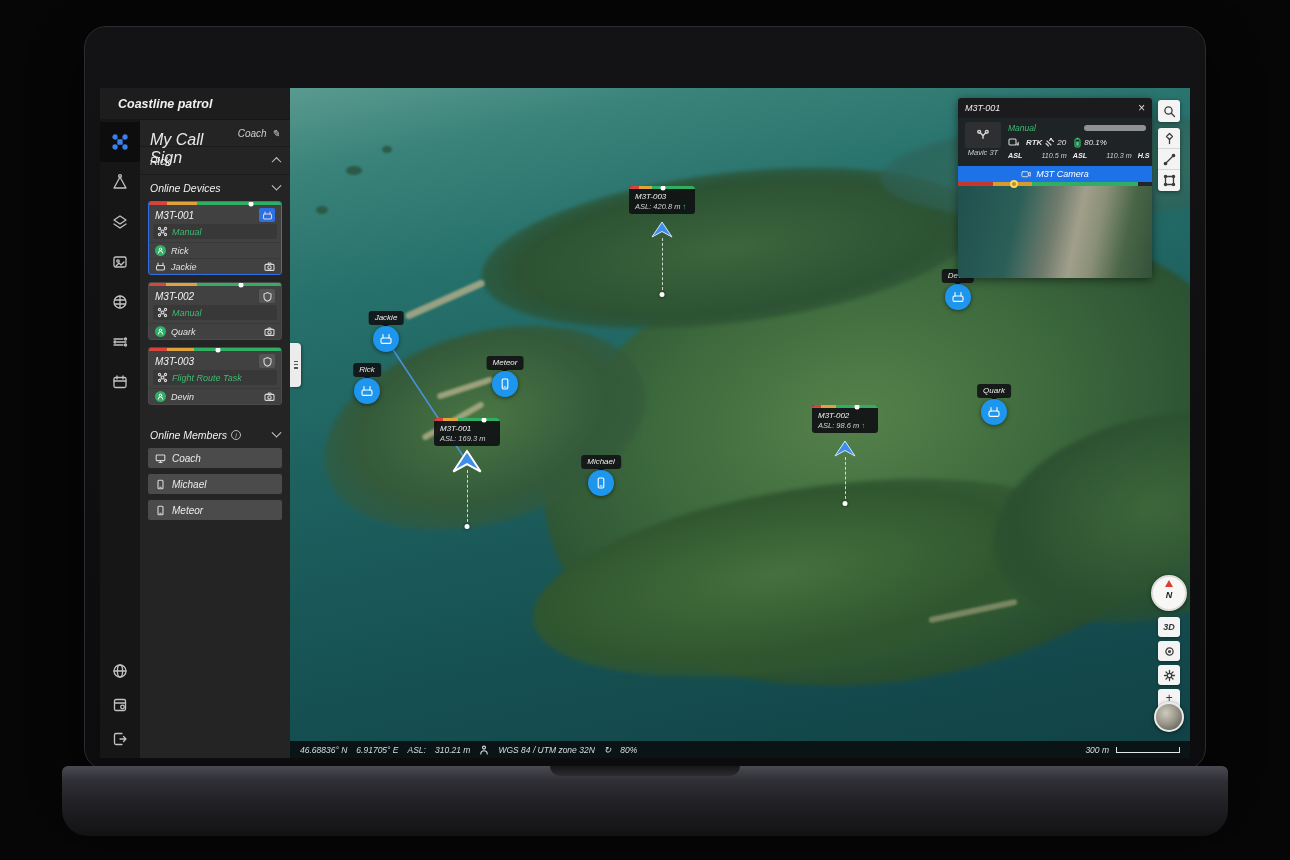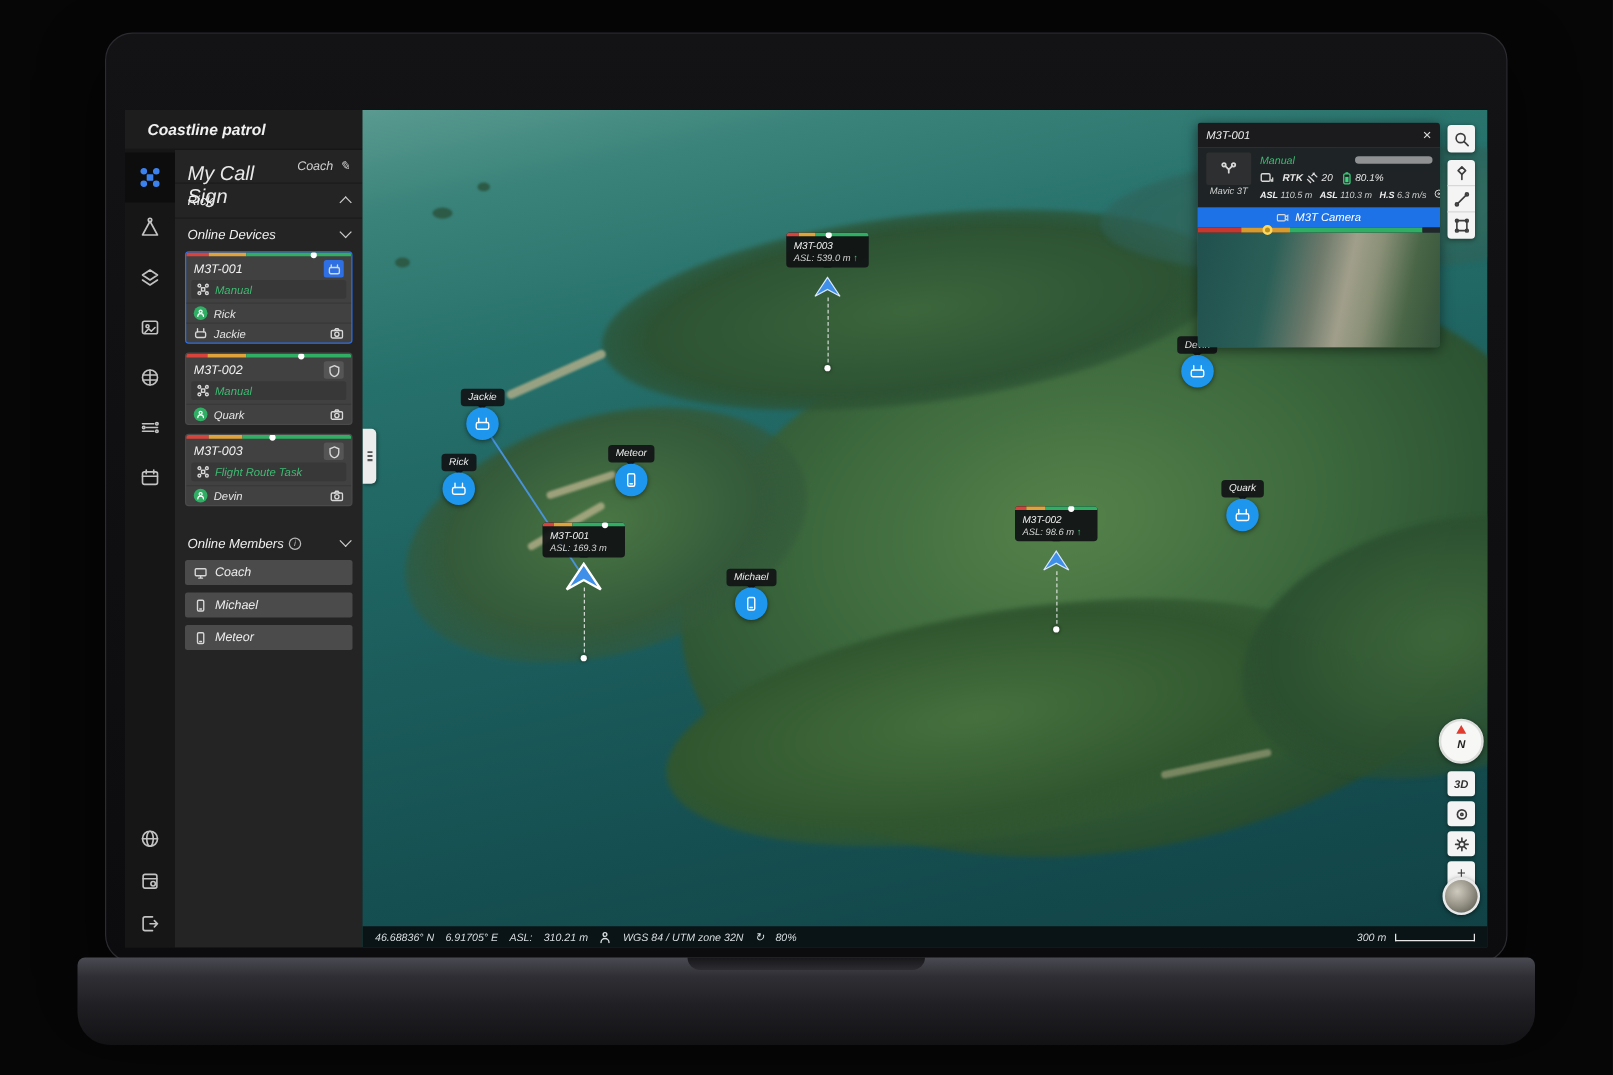--- a/index.html
+++ b/index.html
@@ -139,21 +139,21 @@
   .vp-thumb .tbox{ width:36px; height:26px; background:#2e2f31; border-radius:2px; display:flex; align-items:center; justify-content:center; }
   .vp-model{ font-size:7.5px; color:#cfcfcf; margin-top:0; white-space:nowrap; }
   .vp-data{ flex:1; min-width:0; }
   .vp-r1{ display:flex; align-items:center; justify-content:space-between; height:12px; }
   .vp-mode{ color:#3fba72; font-size:8.5px; }
   .vp-gbar{ width:62px; height:6px; border-radius:3px; background:#8f9193; }
   .vp-r2{ display:flex; align-items:center; gap:7px; height:14px; margin-top:1px; }
   .vp-r2 .kv{ display:flex; align-items:center; gap:2px; font-size:8px; color:#e6e6e6; }
   .vp-r2 .bold{ font-weight:bold; }
   .vp-r3{ display:flex; align-items:center; gap:6px; height:12px; font-size:7.2px; white-space:nowrap; }
-  .vp-r3 .kv{ display:flex; align-items:center; gap:2px; }
+  .vp-r3 .kv{ display:flex; align-items:center; gap:19px; }
   .vp-r3 .k{ font-weight:bold; color:#f0f0f0; } .vp-r3 .v{ color:#cfcfcf; }
   .vp-btn{ background:#1e72e8; height:16px; display:flex; align-items:center; justify-content:center; gap:5px;
     color:#fff; font-size:9px; }
   .vp-bar{ height:4px; background:#222; }
   .vp-feed{ height:92px;
     background:linear-gradient(102deg,#21504e 0%, #2a5f57 30%, #6e7a6b 48%, #a19f8b 60%, #8a9077 70%, #4a6647 84%, #33513a 100%); }
 
   
   .tool-box{ position:absolute; background:#f4f4f4; border-radius:3px; box-shadow:0 1px 4px rgba(0,0,0,.45); }
   .tb-search{ left:868px; top:12px; width:22px; height:22px; display:flex; align-items:center; justify-content:center; }
@@ -498,21 +498,21 @@
         <polygon points="1,16 11,1 21,16 11,10.5" fill="#3f8ee8" stroke="#d8e8ff" stroke-width="1"></polygon>
         </svg>
       <div class="dm-label">
         <div data-bar="map.drone_markers.0.status_bar">
             <span style="width: 15%; background: rgb(216, 68, 60);"></span>
             <span style="width: 20%; background: rgb(224, 162, 58);"></span>
             <span style="width: 65%; background: rgb(47, 174, 100);"></span>
             <i style="left: 52%;"></i>
           </div>
         <div class="dm-name">M3T-003</div>
-        <div class="dm-alt"><span>ASL: 539.0 m</span> <span class="trend">↑</span></div>
+        <div class="dm-alt"><span>ASL: 420.8 m</span> <span class="trend">↑</span></div>
       </div>
     </div>
 
     <div class="dmarker" style="left:177px;top:374px">
       <div class="gline"></div>
         <div class="gdot"></div>
       <svg class="plane" width="30" height="25" viewBox="0 0 22 18">
         <polygon points="1,16 11,1 21,16 11,10.5" fill="#3f8ee8" stroke="#ffffff" stroke-width="1.4"></polygon>
         </svg>
       <div class="dm-label">

